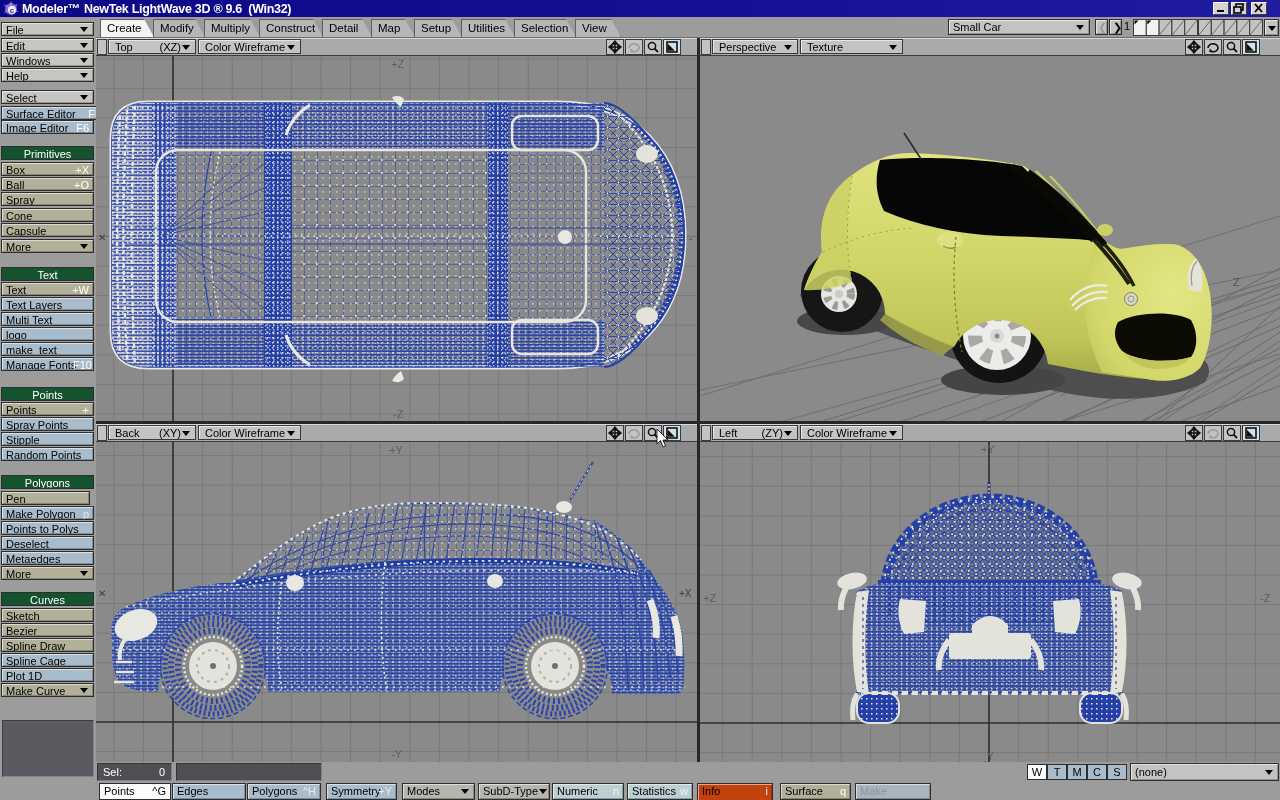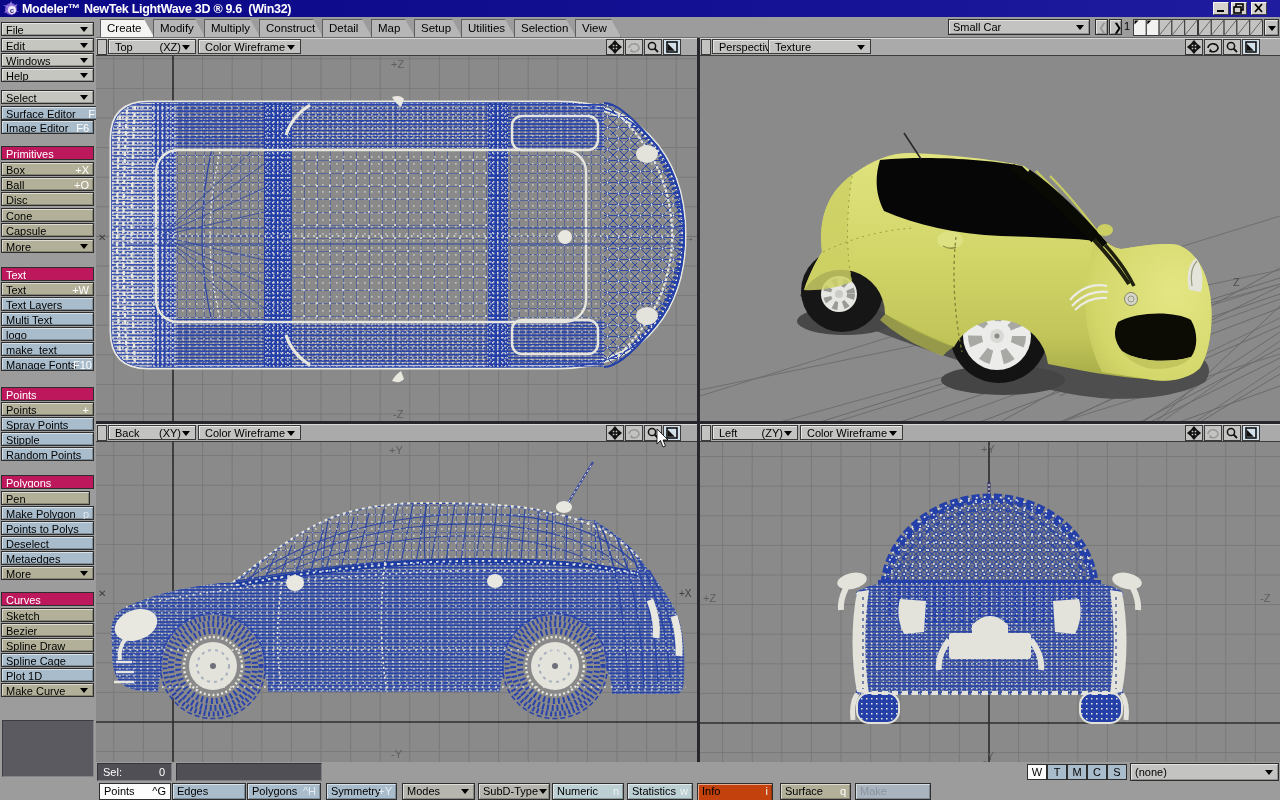--- a/index.html
+++ b/index.html
@@ -9,21 +9,21 @@
 
 #title{left:0;top:0;width:1280px;height:17px;background:linear-gradient(90deg,#0b0887 0%,#131093 55%,#201ca0 100%);color:#fff;font-weight:bold;font-size:13px}
 #title .txt{position:absolute;left:22px;top:2px;letter-spacing:-0.3px;font-size:12.5px}
 .winbtn{position:absolute;top:2px;width:16px;height:13px;background:#d6d3ce;border:1px solid #404040;border-top-color:#f4f4f4;border-left-color:#f4f4f4;border-right-color:#404040;border-bottom-color:#404040;font-size:9px;color:#000;text-align:center;line-height:11px}
 
 .btn{position:absolute;border:1px solid #2e2e2e;font-size:11px;color:#000;line-height:12px;padding:1px 4px 0 4px;white-space:nowrap;overflow:hidden}
 .bev{box-shadow:inset 1px 1px 0 rgba(255,255,255,.55), inset -1px -1px 0 rgba(0,0,0,.25)}
 .gray{background:#c6c6c0}
 .tan{background:#b3b099}
 .blu{background:#a9bccb}
-.hdr{background:#be185d;color:#fff;text-align:left}
+.hdr{background:#14532d;color:#fff;text-align:center}
 .sc{position:absolute;right:4px;top:1px;color:#fff;font-size:11px}
 .scb{position:absolute;right:4px;top:1px;color:#000;font-size:11px}
 .dda{position:absolute;right:5px;top:4px;width:0;height:0;border-left:4px solid transparent;border-right:4px solid transparent;border-top:5px solid #000}
 
 .tab{position:absolute;top:19px;height:18px;background:#b6b6b6;border:1px solid #5e5e5e;border-bottom:none;font-size:11.5px;color:#000;padding:2px 14px 0 6px;clip-path:polygon(0 0,calc(100% - 10px) 0,100% 100%,0 100%)}
 .tabact{background:#f4f4f2}
 
 .vh{background:#aaaaaa;border-top:1px solid #d8d8d8;border-bottom:1px solid #3c3c3c}
 .vhbox{position:absolute;top:1px;height:15px;background:#c3c3c1;border:1px solid #3a3a3a;box-shadow:inset 1px 1px 0 rgba(255,255,255,.6);font-size:11px;color:#000;padding:1px 4px 0 6px}
 
@@ -56,21 +56,21 @@
  <div class="btn bev gray" style="left:1px;top:22px;width:93px;height:14px">File<span class="dda"></span></div>
  <div class="btn bev gray" style="left:1px;top:38px;width:93px;height:14px">Edit<span class="dda"></span></div>
  <div class="btn bev gray" style="left:1px;top:53px;width:93px;height:14px">Windows<span class="dda"></span></div>
  <div class="btn bev gray" style="left:1px;top:68px;width:93px;height:14px">Help<span class="dda"></span></div>
  <div class="btn bev gray" style="left:1px;top:90px;width:93px;height:14px">Select<span class="dda"></span></div>
  <div class="btn bev blu" style="left:1px;top:106px;width:105px;height:14px">Surface Editor<span class="sc">F5</span></div>
  <div class="btn bev blu" style="left:1px;top:120px;width:93px;height:14px">Image Editor<span class="sc">F6</span></div>
  <div class="btn hdr" style="left:1px;top:146px;width:93px;height:14px">Primitives</div>
  <div class="btn bev tan" style="left:1px;top:162px;width:93px;height:14px">Box<span class="sc">+X</span></div>
  <div class="btn bev tan" style="left:1px;top:177px;width:93px;height:14px">Ball<span class="sc">+O</span></div>
- <div class="btn bev tan" style="left:1px;top:192px;width:93px;height:14px">Disc</div>
+ <div class="btn bev tan" style="left:1px;top:192px;width:93px;height:14px">Spray</div>
  <div class="btn bev tan" style="left:1px;top:208px;width:93px;height:14px">Cone</div>
  <div class="btn bev tan" style="left:1px;top:223px;width:93px;height:14px">Capsule</div>
  <div class="btn bev tan" style="left:1px;top:239px;width:93px;height:14px">More<span class="dda"></span></div>
  <div class="btn hdr" style="left:1px;top:267px;width:93px;height:14px">Text</div>
  <div class="btn bev tan" style="left:1px;top:282px;width:93px;height:14px">Text<span class="sc">+W</span></div>
  <div class="btn bev blu" style="left:1px;top:297px;width:93px;height:14px">Text Layers</div>
  <div class="btn bev blu" style="left:1px;top:312px;width:93px;height:14px">Multi Text</div>
  <div class="btn bev blu" style="left:1px;top:327px;width:93px;height:14px">logo</div>
  <div class="btn bev blu" style="left:1px;top:342px;width:93px;height:14px">make_text</div>
  <div class="btn bev blu" style="left:1px;top:357px;width:93px;height:14px">Manage Fonts<span class="sc" style="right:1px">F10</span></div>
@@ -143,21 +143,21 @@
  <div class="abs vh" style="left:96px;top:424px;width:1184px;height:18px"></div>
  <div class="abs" style="left:97px;top:39px;width:10px;height:16px;background:#c3c3c1;border:1px solid #3a3a3a"></div>
  <div class="abs" style="left:701px;top:39px;width:10px;height:16px;background:#c3c3c1;border:1px solid #3a3a3a"></div>
  <div class="abs" style="left:97px;top:425px;width:10px;height:16px;background:#c3c3c1;border:1px solid #3a3a3a"></div>
  <div class="abs" style="left:701px;top:425px;width:10px;height:16px;background:#c3c3c1;border:1px solid #3a3a3a"></div>
 
  <div class="vhbox abs" style="left:108px;top:39px;width:88px">Top<span style="position:absolute;right:14px">(XZ)</span><span class="dda" style="top:5px;border-top-color:#000"></span></div>
  <div class="vhbox abs" style="left:198px;top:39px;width:103px">Color Wireframe<span class="dda" style="top:5px"></span></div>
 
  <div class="vhbox abs" style="left:712px;top:39px;width:86px">Perspective<span class="dda" style="top:5px"></span></div>
- <div class="vhbox abs" style="left:768px;top:39px;width:103px">Texture<span class="dda" style="top:5px"></span></div>
+ <div class="vhbox abs" style="left:800px;top:39px;width:103px">Texture<span class="dda" style="top:5px"></span></div>
 
  <div class="vhbox abs" style="left:108px;top:425px;width:88px">Back<span style="position:absolute;right:14px">(XY)</span><span class="dda" style="top:5px;border-top-color:#000"></span></div>
  <div class="vhbox abs" style="left:198px;top:425px;width:103px">Color Wireframe<span class="dda" style="top:5px"></span></div>
 
  <div class="vhbox abs" style="left:712px;top:425px;width:86px">Left<span style="position:absolute;right:14px">(ZY)</span><span class="dda" style="top:5px;border-top-color:#000"></span></div>
  <div class="vhbox abs" style="left:800px;top:425px;width:103px">Color Wireframe<span class="dda" style="top:5px"></span></div>
 
  <svg class="abs" style="left:606px;top:39px" width="80" height="16" viewBox="0 0 80 16">
   <g>
         <rect x="0.5" y="0.5" width="17" height="15" fill="#c3c3c1" stroke="#3a3a3a"></rect>

